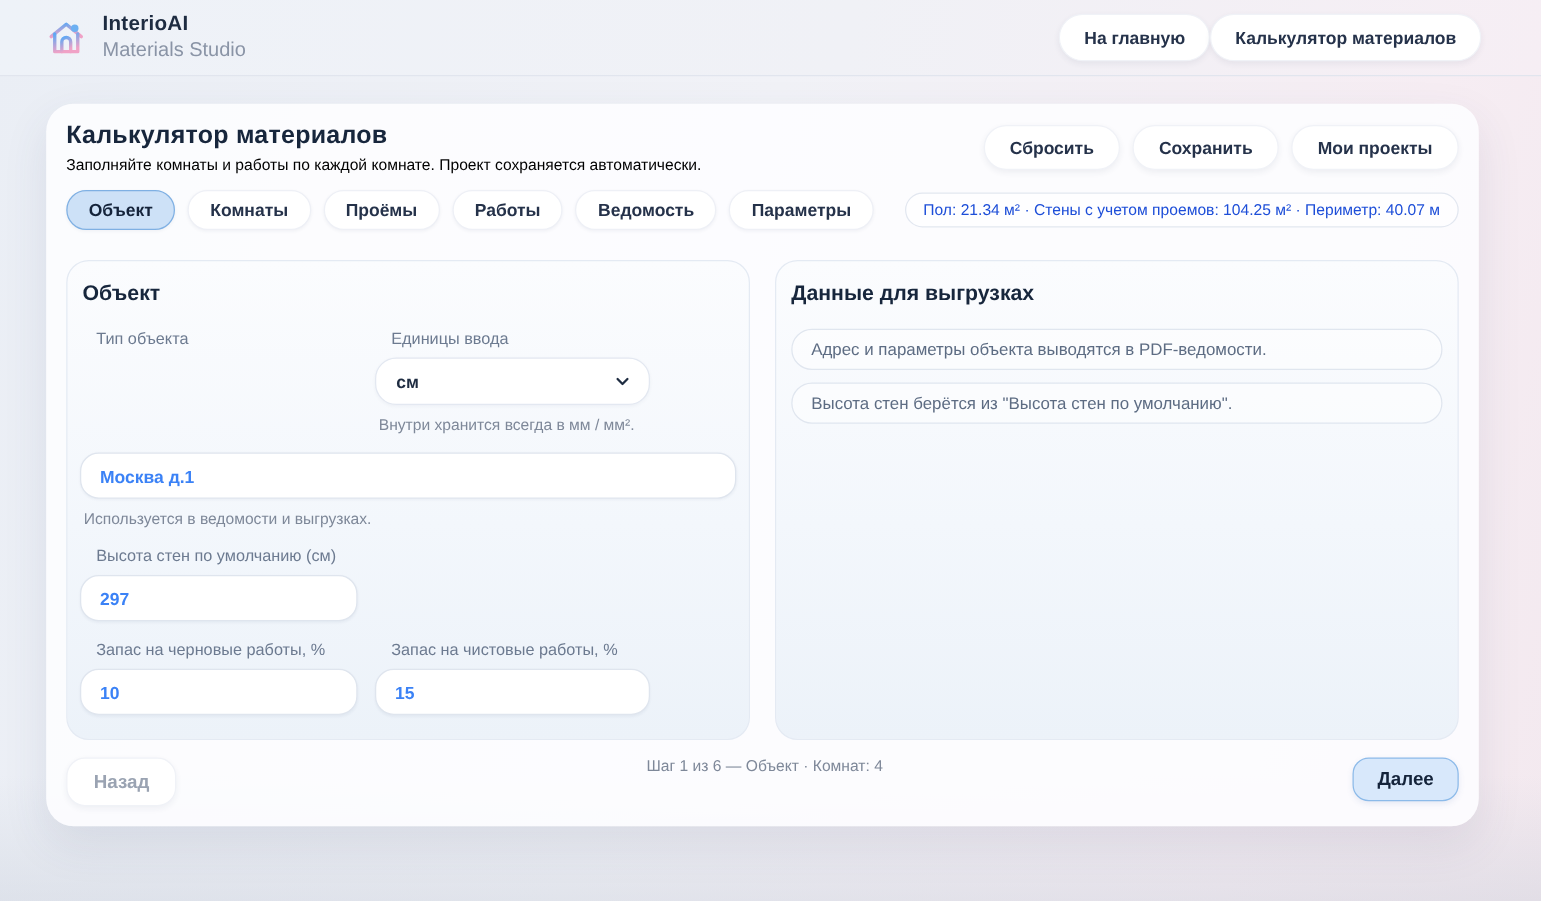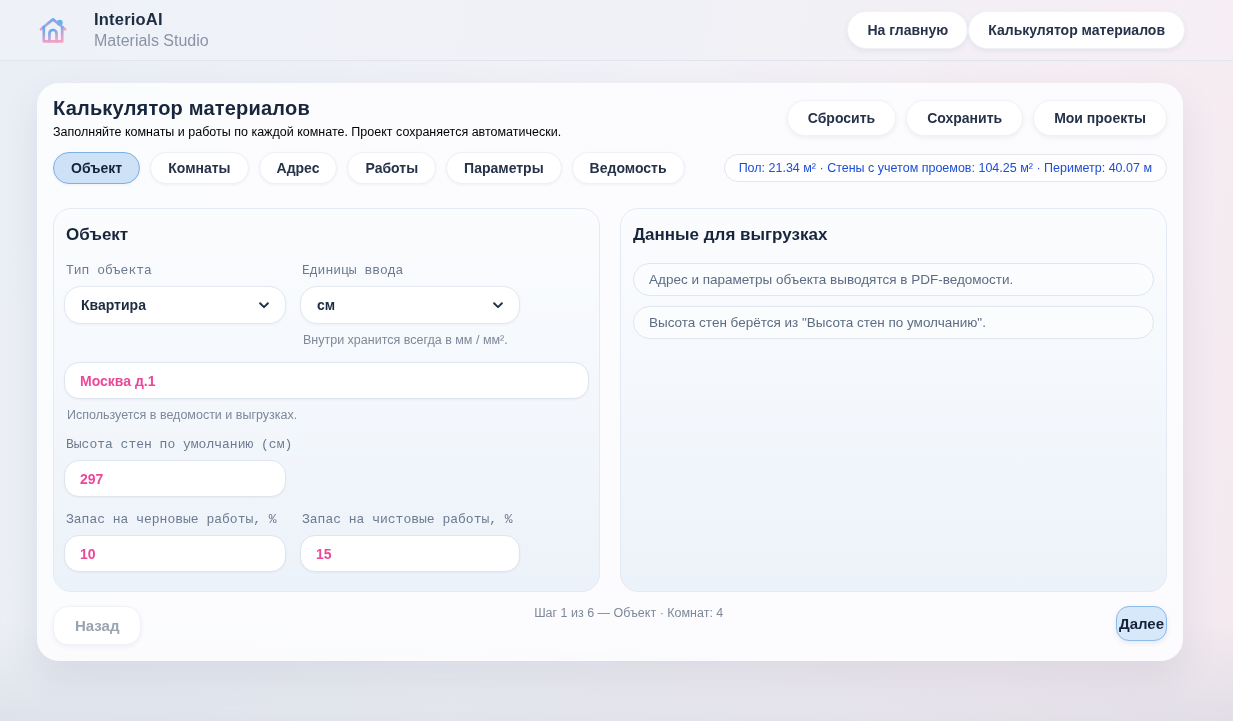--- a/index.html
+++ b/index.html
@@ -12,21 +12,21 @@
       linear-gradient(105deg, #eaeef5 0%, #f1f2f7 45%, #f6edf3 82%, #f3e9ef 100%);
   }
 
   
   .topbar {
     height: 61px; display: flex; align-items: center;
     padding: 0 48px 0 36px;
     background: linear-gradient(100deg, #eef2f8 0%, #f0f1f6 55%, #f6eef4 100%);
     border-bottom: 1px solid #e1e5ee;
   }
-  .brand { display: flex; align-items: center; gap: 24px; }
+  .brand { display: flex; align-items: center; gap: 12px; }
   .brand-icon { width: 34px; height: 34px; display: block; }
   .brand-name { font-size: 16.5px; font-weight: 700; color: #1e2c41; letter-spacing: .2px; }
   .brand-sub { font-size: 16px; color: #8a94a6; margin-top: 3px; }
   .topnav { margin-left: auto; display: flex; }
   .pill-btn {
     background: #ffffff; border: 1px solid #f0f2f7; border-radius: 999px;
     padding: 10px 19px; font-size: 14px; font-weight: 600; color: #25324a;
     font-family: inherit; cursor: pointer;
     box-shadow: 0 2px 5px rgba(40,55,90,.07);
     white-space: nowrap;
@@ -64,27 +64,27 @@
 
   
   .panels { display: grid; grid-template-columns: 1fr 1fr; gap: 20px; margin-top: 24px; }
   .panel {
     min-height: 384px; border: 1px solid #e4eaf3; border-radius: 18px;
     padding: 14px 10px 12px;
     background: linear-gradient(180deg, #fbfcfe 0%, #f3f7fc 55%, #ecf2f9 100%);
   }
   .panel-title { font-size: 17px; font-weight: 700; color: #17263c; margin: 2px 2px 18px; }
 
-  .field-label { display: block; font-size: 13px; color: #6c7a90; margin: 0 0 8px 2px; font-family: Liberation Mono, monospace; }
+  .field-label { display: block; font-size: 13px; color: #6c7a90; margin: 0 0 8px 13px; }
   .hint { font-size: 12.5px; color: #7e8899; margin: 9px 0 0 3px; }
 
   .text-input {
     width: 100%; height: 37px; border: 1px solid #dfe5ee; border-radius: 15px;
     background: #ffffff; padding: 0 15px; font-size: 14px; font-weight: 600;
-    color: #ec4899; font-family: inherit; outline: none;
+    color: #3b82f6; font-family: inherit; outline: none;
     box-shadow: 0 1px 2px rgba(40,55,90,.05);
   }
   .select-box {
     width: 100%; height: 38px; border: 1px solid #e3e8f1; border-radius: 17px;
     background: #ffffff; padding: 0 14px 0 16px;
     display: flex; align-items: center; justify-content: space-between;
     font-size: 14px; font-weight: 600; color: #1e2c41; cursor: pointer;
     box-shadow: 0 1px 3px rgba(40,55,90,.05);
   }
   .chev { width: 14px; height: 14px; flex: 0 0 auto; }
@@ -103,21 +103,21 @@
   
   .wizard-footer { display: flex; align-items: flex-start; justify-content: space-between; margin-top: 14px; }
   .back-btn {
     background: #ffffff; border: 1px solid #f0f2f7; border-radius: 15px;
     padding: 10px 21px; font-size: 15px; font-weight: 600; color: #9aa3b2;
     font-family: inherit; cursor: pointer; box-shadow: 0 2px 5px rgba(40,55,90,.06);
   }
   .step-text { font-size: 12.5px; color: #7e8899; }
   .next-btn {
     background: #d8e8fb; border: 1px solid #8cbae9; border-radius: 13px;
-    padding: 8px 2px; font-size: 15px; font-weight: 700; color: #14233a;
+    padding: 8px 19px; font-size: 15px; font-weight: 700; color: #14233a;
     font-family: inherit; cursor: pointer; box-shadow: 0 2px 5px rgba(70,110,170,.12);
   }
 </style>
 </head>
 <body>
 
 <header class="topbar">
   <div class="brand">
     <svg class="brand-icon" viewBox="0 0 24 24">
       <defs>
@@ -153,42 +153,36 @@
       <button class="pill-btn">Сбросить</button>
       <button class="pill-btn">Сохранить</button>
       <button class="pill-btn">Мои проекты</button>
     </div>
   </div>
 
   <div class="tabs-row">
     <div class="tabs">
       <button class="tab active">Объект</button>
       <button class="tab">Комнаты</button>
-      <button class="tab">Адрес</button>
+      <button class="tab">Проёмы</button>
       <button class="tab">Работы</button>
+      <button class="tab">Ведомость</button>
       <button class="tab">Параметры</button>
-      <button class="tab">Ведомость</button>
     </div>
     <div class="summary-pill">Пол: 21.34 м² · Стены с учетом проемов: 104.25 м² · Периметр: 40.07 м</div>
   </div>
 
   <div class="panels">
 
     <section class="panel">
       <h2 class="panel-title">Объект</h2>
 
       <div class="grid-2 fgroup">
         <div>
           <label class="field-label">Тип объекта</label>
-          <div class="select-box">
-            <span>Квартира</span>
-            <svg class="chev" viewBox="0 0 16 16">
-              <path d="M3.5 6 L8 10.5 L12.5 6" fill="none" stroke="#1e2c41" stroke-width="2.1" stroke-linecap="round" stroke-linejoin="round"></path>
-            </svg>
-          </div>
         </div>
         <div>
           <label class="field-label">Единицы ввода</label>
           <div class="select-box">
             <span>см</span>
             <svg class="chev" viewBox="0 0 16 16">
               <path d="M3.5 6 L8 10.5 L12.5 6" fill="none" stroke="#1e2c41" stroke-width="2.1" stroke-linecap="round" stroke-linejoin="round"></path>
             </svg>
           </div>
           <div class="hint">Внутри хранится всегда в мм / мм².</div>

